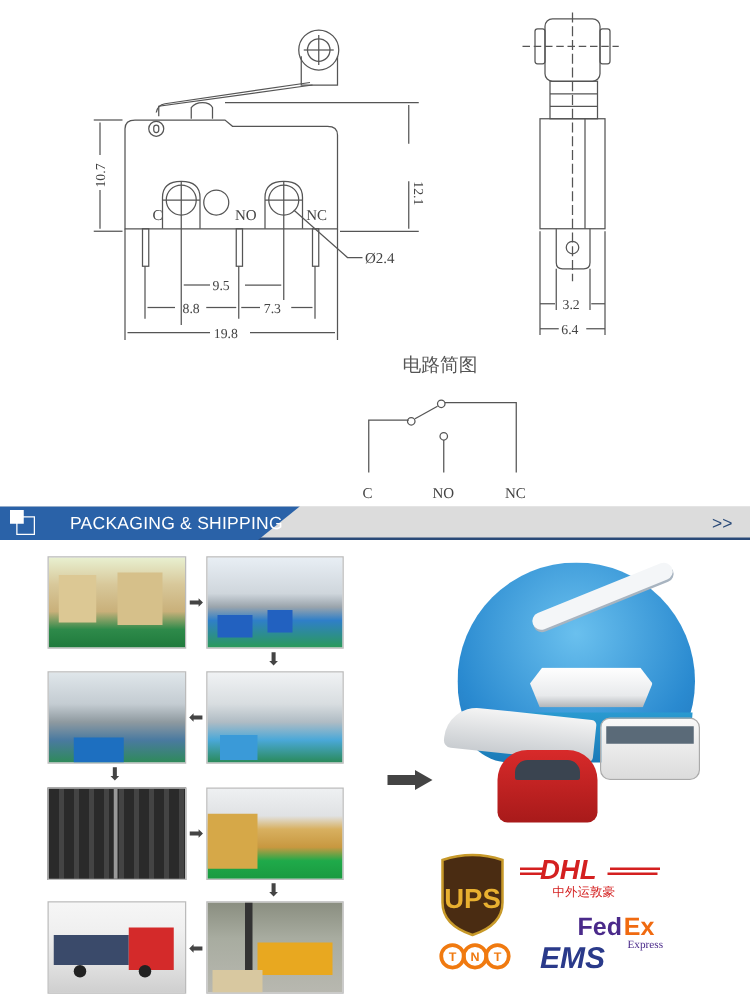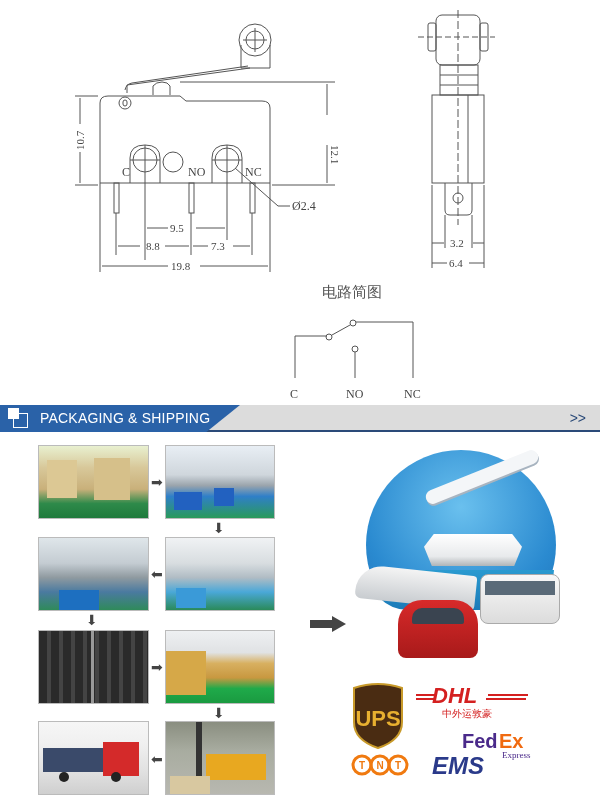--- a/index.html
+++ b/index.html
@@ -2,21 +2,21 @@
 <html><head>
 <meta charset="utf-8">
 <style>
   * { box-sizing: border-box; margin: 0; padding: 0; }
   body { width: 600px; height: 800px; background: #ffffff; position: relative; overflow: hidden; font-family: "Liberation Serif", serif; }
   .drawing { position: absolute; left: 0; top: 0; width: 600px; height: 400px; }
   .drawing text { font-family: "Liberation Serif", serif; fill: #444; }
   .banner { position: absolute; left: 0; top: 405px; width: 600px; height: 27px; }
   .banner-bg { position: absolute; left: 0; top: 0; width: 600px; height: 27px; background: #dcdcdc; border-bottom: 2px solid #2a4a78; }
   .banner-blue { position: absolute; left: 0; top: 0; width: 240px; height: 27px; background: #2a62a8; clip-path: polygon(0 0, 100% 0, 86% 100%, 0 100%); }
-  .banner-title { position: absolute; left: 40px; top: 5px; color: #fff; font-family: "Liberation Sans", sans-serif; font-size: 14px; letter-spacing: 0.2px; }
+  .banner-title { position: absolute; left: 56px; top: 5px; color: #fff; font-family: "Liberation Sans", sans-serif; font-size: 14px; letter-spacing: 0.2px; }
   .banner-icon { position: absolute; left: 8px; top: 3px; width: 22px; height: 20px; }
   .banner-icon .sq1 { position: absolute; left: 0; top: 0; width: 11px; height: 11px; background: #fff; }
   .banner-icon .sq2 { position: absolute; left: 5px; top: 5px; width: 15px; height: 15px; border: 1px solid #fff; }
   .banner-more { position: absolute; right: 14px; top: 5px; color: #2a4a78; font-family: "Liberation Sans", sans-serif; font-size: 14px; cursor: pointer; }
   .photo { position: absolute; border: 1px solid #bbb; overflow: hidden; }
   .arrow-r, .arrow-l, .arrow-d { position: absolute; color: #444; font-size: 14px; font-family: "DejaVu Sans", sans-serif; line-height: 1; }
   .logos text { font-family: "Liberation Sans", sans-serif; }
 </style>
 </head>
 <body>

